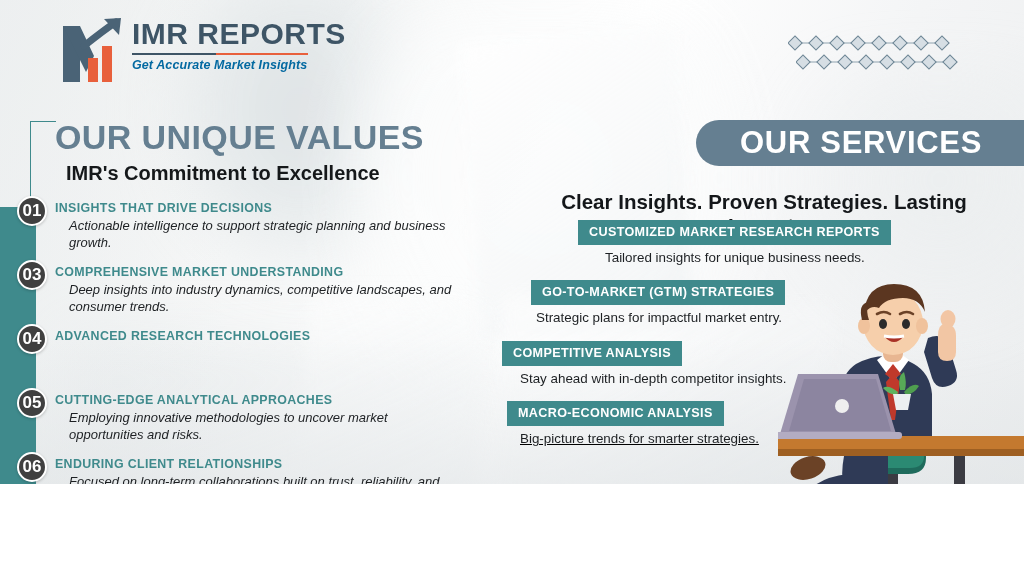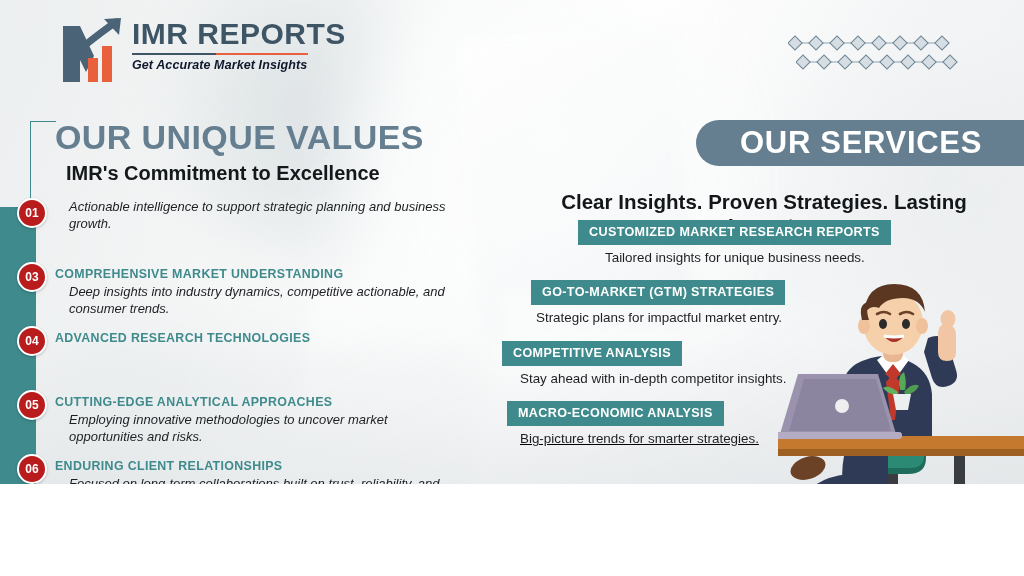--- a/index.html
+++ b/index.html
@@ -68,21 +68,21 @@
   .logo-mark { position: absolute; left: 0; top: 2px; width: 66px; height: 70px; }
   .logo-text-wrap { position: absolute; left: 72px; top: 4px; width: 180px; }
   .logo-title {
     font-size: 30px; font-weight: bold; letter-spacing: .5px;
     color: #3e5566; line-height: 1.05; white-space: nowrap;
   }
   .logo-rule { margin-top: 3px; height: 2px; width: 176px;
     background: linear-gradient(to right, #3e5566 0%, #3e5566 48%, #e8603c 48%, #e8603c 100%); }
   .logo-tag {
     margin-top: 3px; font-size: 12.5px; font-style: italic; font-weight: bold;
-    color: #0f172a; white-space: nowrap; letter-spacing: .1px;
+    color: #0369a1; white-space: nowrap; letter-spacing: .1px;
   }
 
   
   .chain { position: absolute; }
   .chain-1 { left: 788px; top: 35px; }
   .chain-2 { left: 796px; top: 54px; }
 
   
   .left-bracket {
     position: absolute; left: 30px; top: 121px; width: 26px; height: 95px;
@@ -100,22 +100,22 @@
   }
   .values-sub {
     position: absolute; left: 66px; top: 162px;
     font-size: 20px; font-weight: bold; color: #15181a;
   }
   .value-list { position: absolute; left: 0; top: 196px; width: 470px; }
   .value-item { position: relative; min-height: 62px; margin-bottom: 2px; }
   .value-badge {
     position: absolute; left: 17px; top: 0;
     width: 30px; height: 30px; border-radius: 50%;
-    background: #b91c1c; border: 2.5px solid #ffffff;
-    color: #ffffff; font-size: 12px; font-weight: bold;
+    background: #404040; border: 2.5px solid #ffffff;
+    color: #ffffff; font-size: 17px; font-weight: bold;
     display: flex; align-items: center; justify-content: center;
     box-shadow: 0 1px 3px rgba(0,0,0,.22);
   }
   .value-body { padding-left: 55px; padding-right: 12px; }
   .value-head {
     font-size: 12.4px; font-weight: bold; letter-spacing: .35px;
     color: #3f8a8c; padding-top: 5px;
   }
   .value-desc {
     margin-top: 2px; padding-left: 14px;
@@ -228,30 +228,31 @@
   <div class="teal-bar"></div>
 
   <div class="values-title">OUR UNIQUE VALUES</div>
   <div class="values-sub">IMR's Commitment to Excellence</div>
 
   <div class="value-list">
 
     <div class="value-item">
       <div class="value-badge">01</div>
       <div class="value-body">
+        <div class="value-head">INSIGHTS THAT DRIVE DECISIONS</div>
         <div class="value-desc">Actionable intelligence to support strategic planning and business growth.</div>
       </div>
     </div>
 
 
     <div class="value-item">
       <div class="value-badge">03</div>
       <div class="value-body">
         <div class="value-head">COMPREHENSIVE MARKET UNDERSTANDING</div>
-        <div class="value-desc">Deep insights into industry dynamics, competitive actionable, and consumer trends.</div>
+        <div class="value-desc">Deep insights into industry dynamics, competitive landscapes, and consumer trends.</div>
       </div>
     </div>
 
     <div class="value-item">
       <div class="value-badge">04</div>
       <div class="value-body">
         <div class="value-head">ADVANCED RESEARCH TECHNOLOGIES</div>
       </div>
     </div>
 

